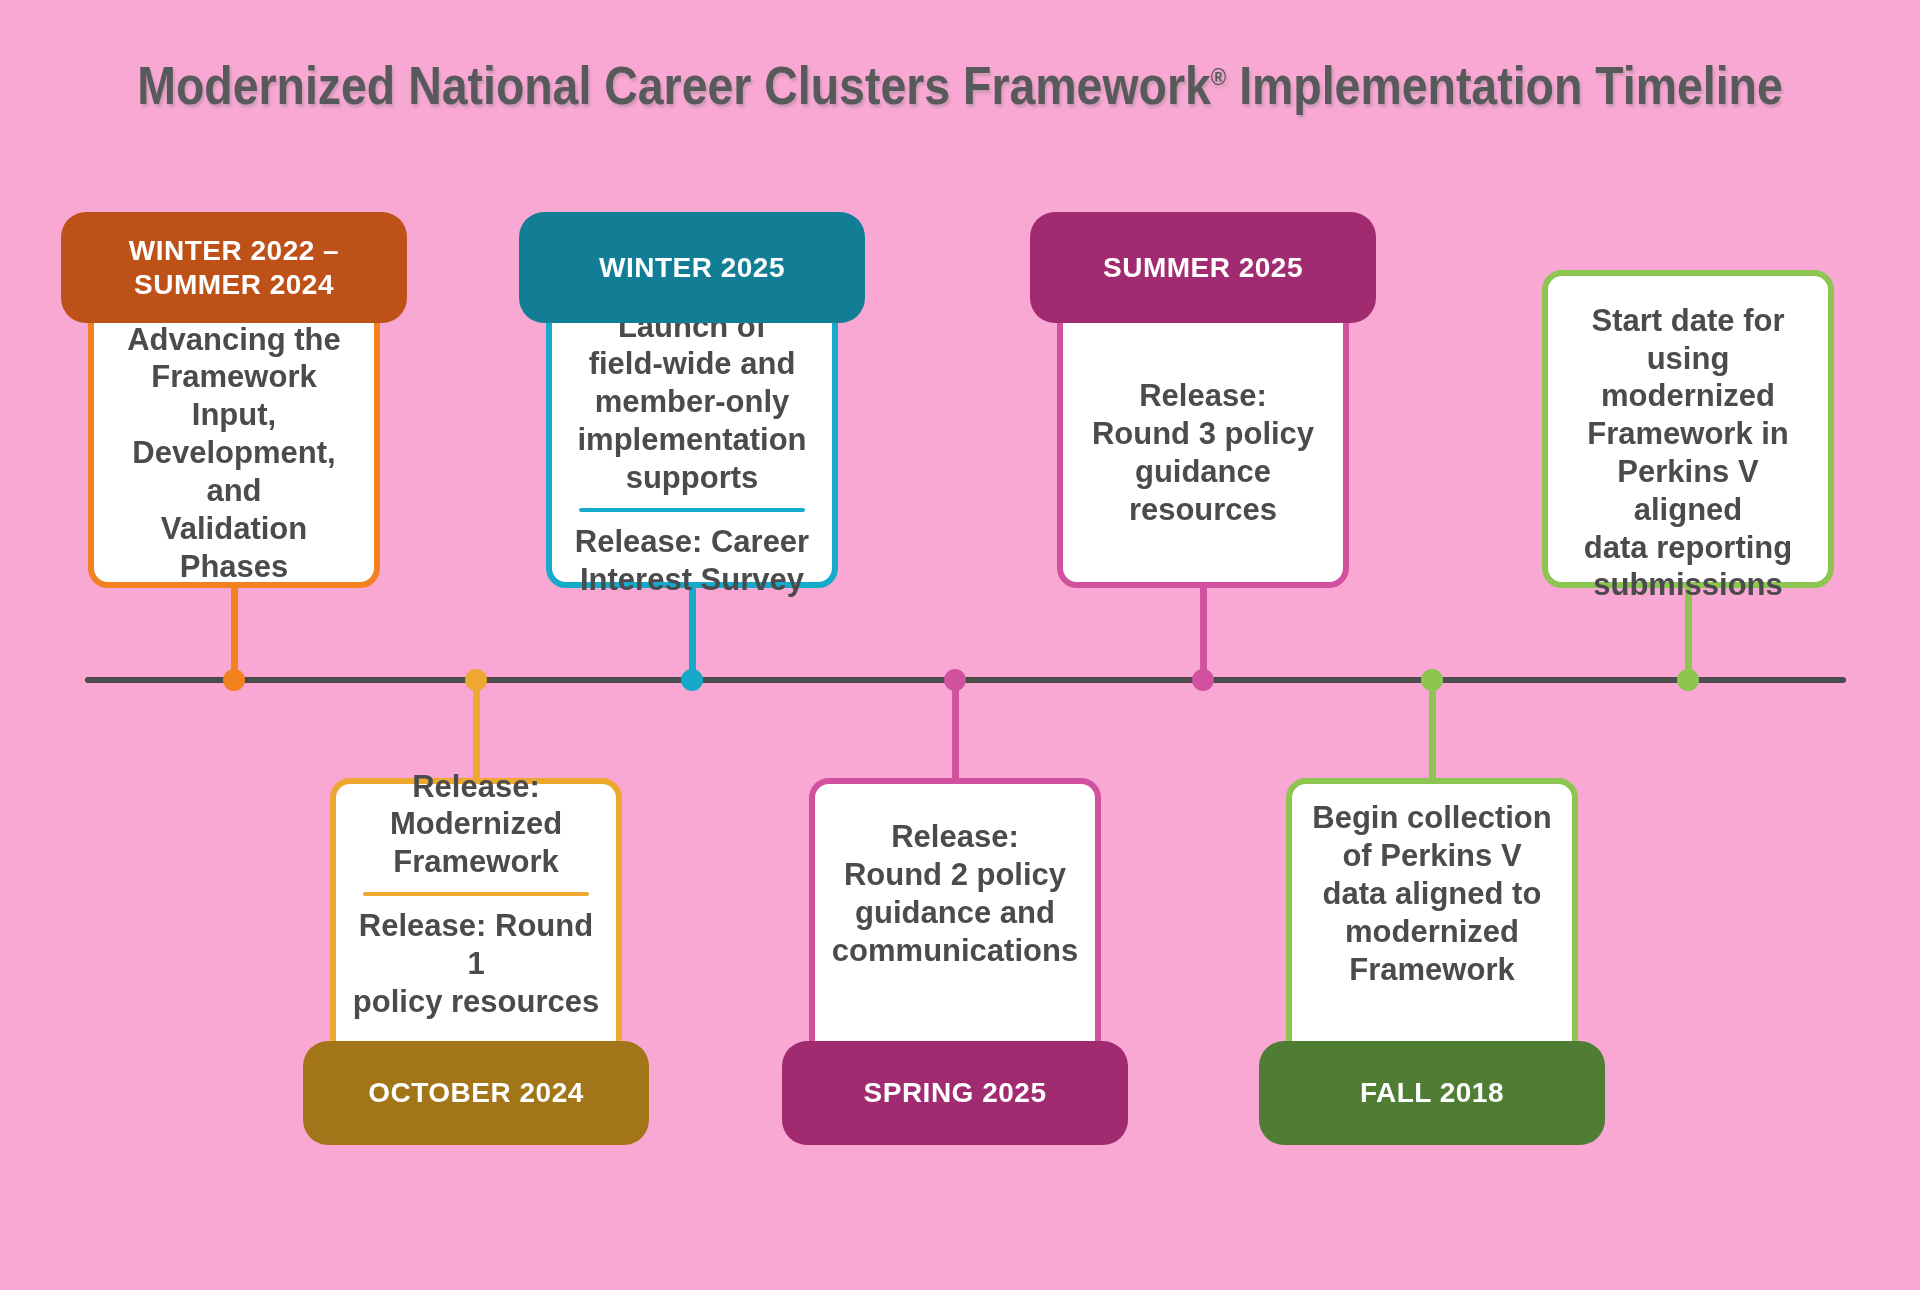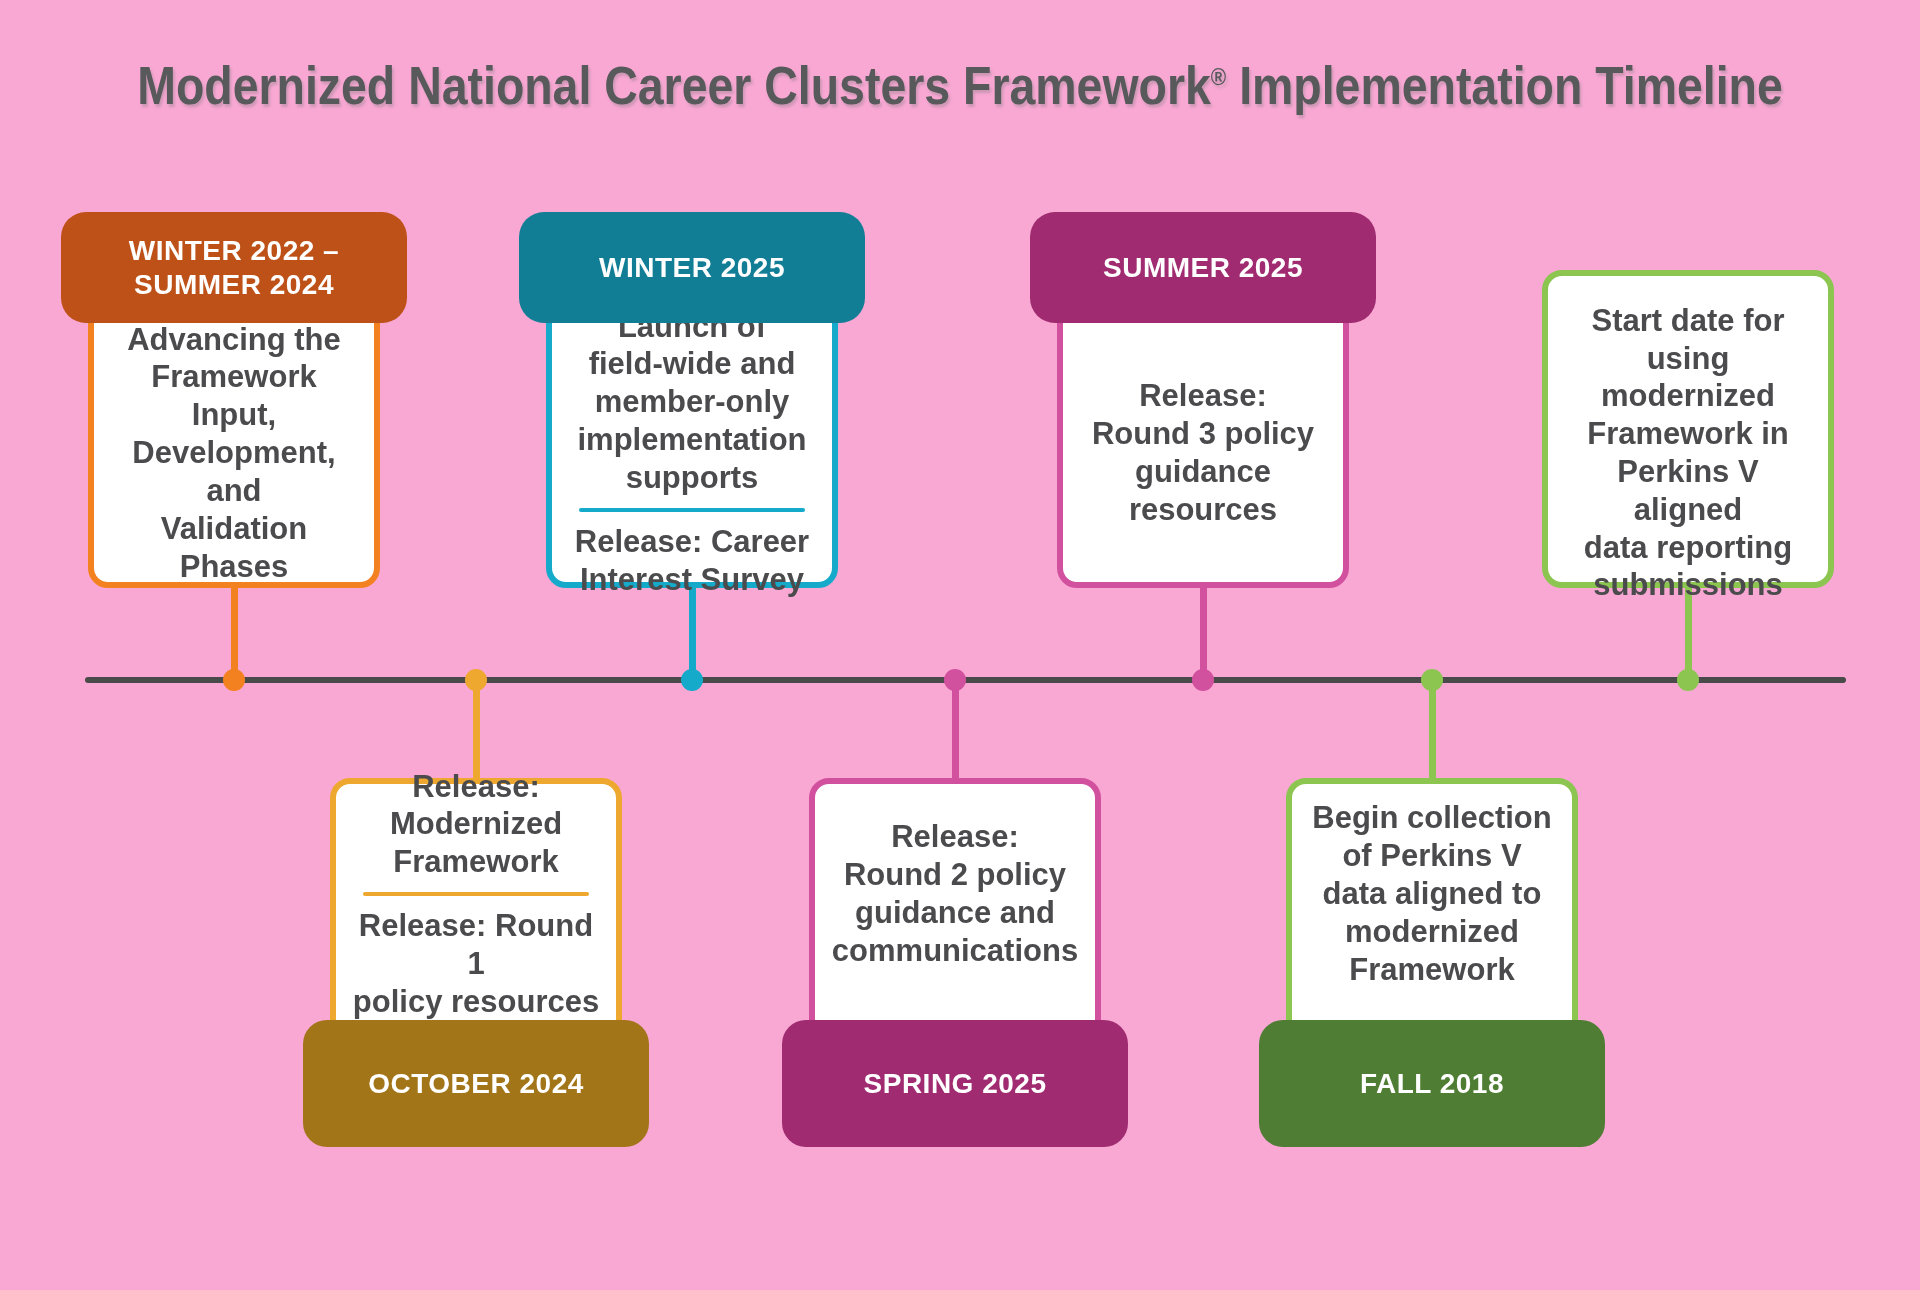--- a/index.html
+++ b/index.html
@@ -66,21 +66,21 @@
     width: 346px;
     height: 111px;
     background: var(--header);
     border-radius: 25px;
     display: flex;
     align-items: center;
     justify-content: center;
     z-index: 3;
   }
   .pos-top .m-header { top: 0; }
-  .pos-bottom .m-header { top: 340px; height: 127px; border-radius: 24px; }
+  .pos-bottom .m-header { top: 361px; height: 104px; }
 
   .m-period {
     color: #ffffff;
     font-weight: bold;
     font-size: 28px;
     letter-spacing: 0.5px;
     line-height: 1.18;
     text-align: center;
     white-space: pre-line;
     margin: 0;

